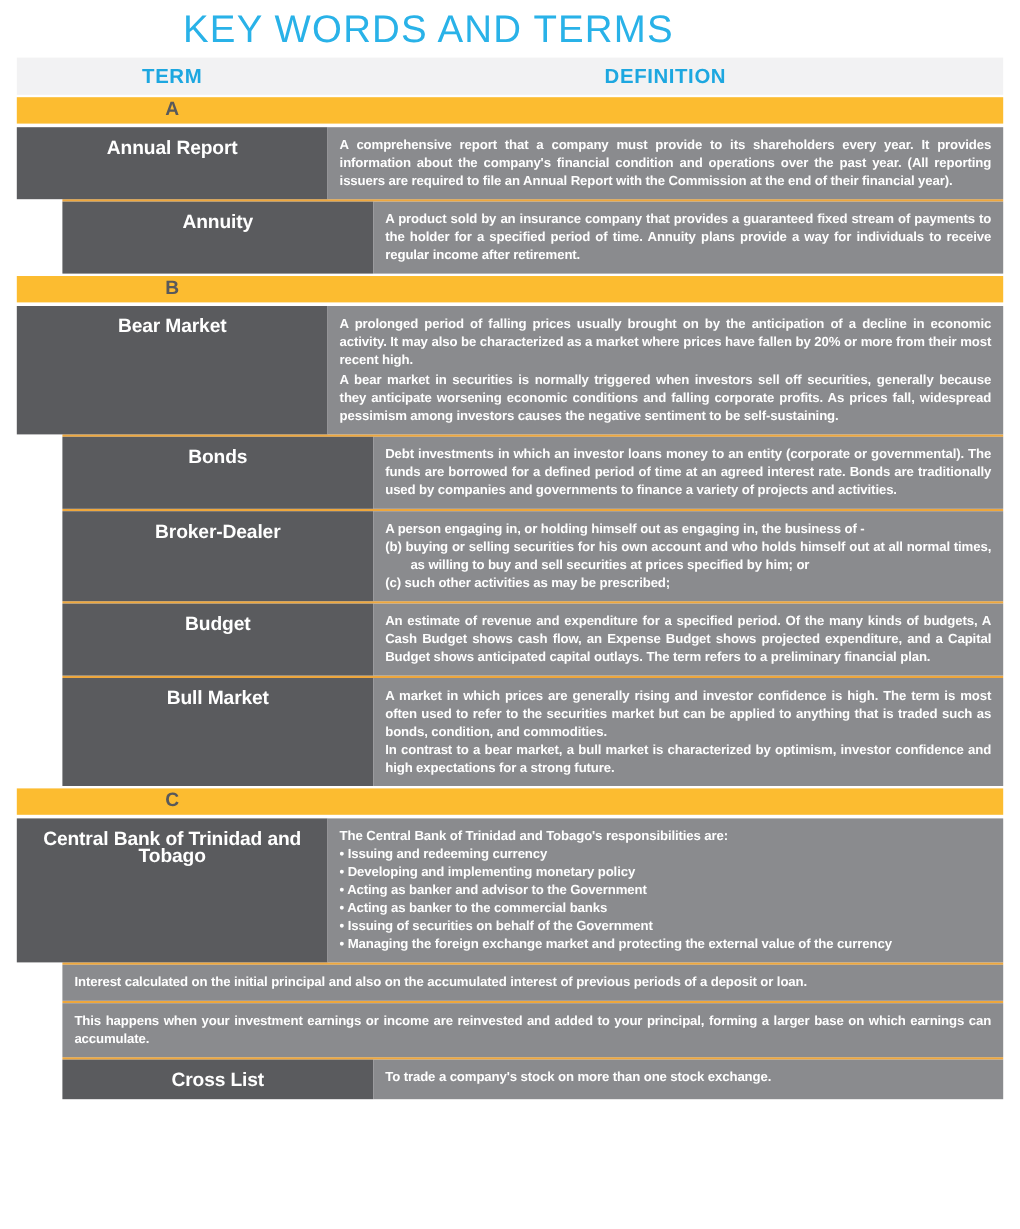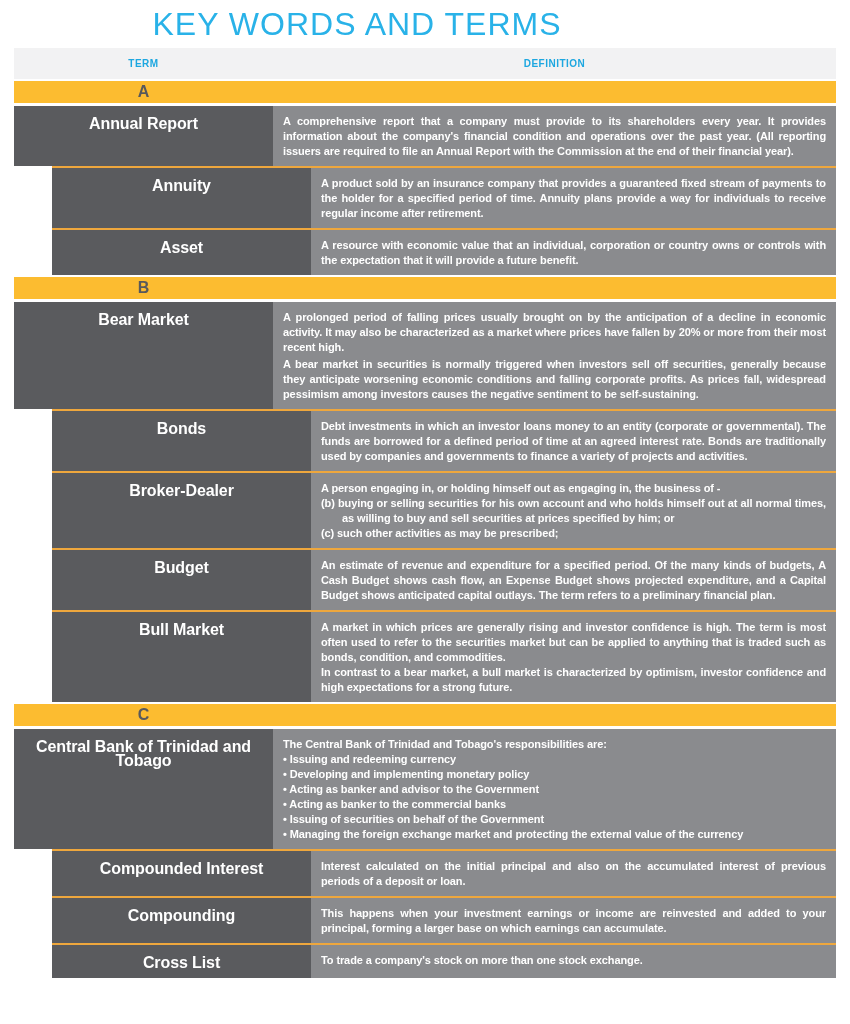--- a/index.html
+++ b/index.html
@@ -37,21 +37,21 @@
   }
   .thead{
     display:flex;
     align-items:center;
     height:31px;
     background:var(--header-bg);
   }
   .th{
     color:var(--header-text-cyan);
     font-weight:bold;
-    font-size:10px;
+    font-size:17px;
     letter-spacing:.5px;
     text-align:center;
   }
   .term-th{width:259px;}
   .def-th{flex:1;}
   .section-bar{
     display:flex;
     align-items:center;
     height:22px;
     background:var(--section-bar-yellow);
@@ -122,28 +122,20 @@
           </div>
         </div>
         <div class="row sep">
           <div class="term-cell">
             <div class="term-label">Annuity</div>
           </div>
           <div class="def-cell">
             <p>A product sold by an insurance company that provides a guaranteed fixed stream of payments to the holder for a specified period of time. Annuity plans provide a way for individuals to receive regular income after retirement.</p>
           </div>
         </div>
-        <div class="row sep">
-          <div class="term-cell">
-            <div class="term-label">Asset</div>
-          </div>
-          <div class="def-cell">
-            <p>A resource with economic value that an individual, corporation or country owns or controls with the expectation that it will provide a future benefit.</p>
-          </div>
-        </div>
         <div class="section-bar">
           <div class="section-letter">B</div>
         </div>
         <div class="row">
           <div class="term-cell">
             <div class="term-label">Bear Market</div>
           </div>
           <div class="def-cell">
             <p>A prolonged period of falling prices usually brought on by the anticipation of a decline in economic activity. It may also be characterized as a market where prices have fallen by 20% or more from their most recent high.</p>
             <p class="gap">A bear market in securities is normally triggered when investors sell off securities, generally because they anticipate worsening economic conditions and falling corporate profits. As prices fall, widespread pessimism among investors causes the negative sentiment to be self-sustaining.</p>
@@ -195,31 +187,25 @@
             <p>The Central Bank of Trinidad and Tobago's responsibilities are:</p>
             <p class="hang">• Issuing and redeeming currency</p>
             <p class="hang">• Developing and implementing monetary policy</p>
             <p class="hang">• Acting as banker and advisor to the Government</p>
             <p class="hang">• Acting as banker to the commercial banks</p>
             <p class="hang">• Issuing of securities on behalf of the Government</p>
             <p class="hang">• Managing the foreign exchange market and protecting the external value of the currency</p>
           </div>
         </div>
         <div class="row sep">
-          <div class="term-cell">
-            <div class="term-label">Compounded Interest</div>
-          </div>
           <div class="def-cell">
             <p>Interest calculated on the initial principal and also on the accumulated interest of previous periods of a deposit or loan.</p>
           </div>
         </div>
         <div class="row sep">
-          <div class="term-cell">
-            <div class="term-label">Compounding</div>
-          </div>
           <div class="def-cell">
             <p>This happens when your investment earnings or income are reinvested and added to your principal, forming a larger base on which earnings can accumulate.</p>
           </div>
         </div>
         <div class="row sep">
           <div class="term-cell">
             <div class="term-label">Cross List</div>
           </div>
           <div class="def-cell">
             <p>To trade a company's stock on more than one stock exchange.</p>

